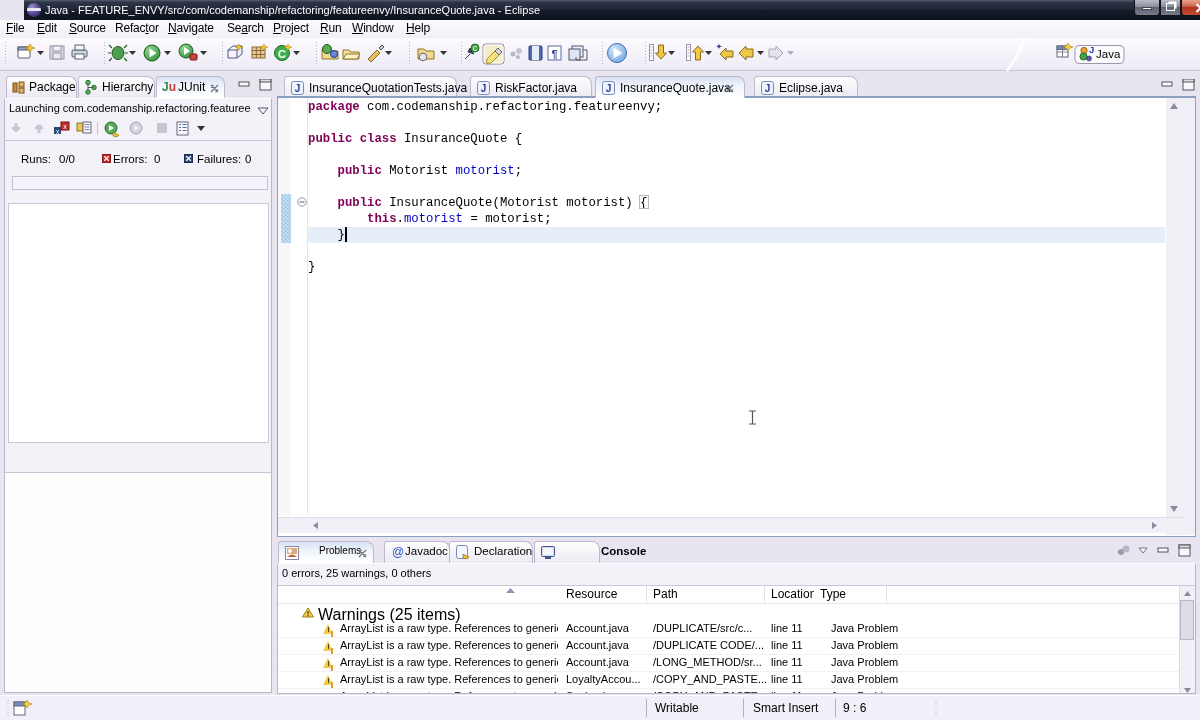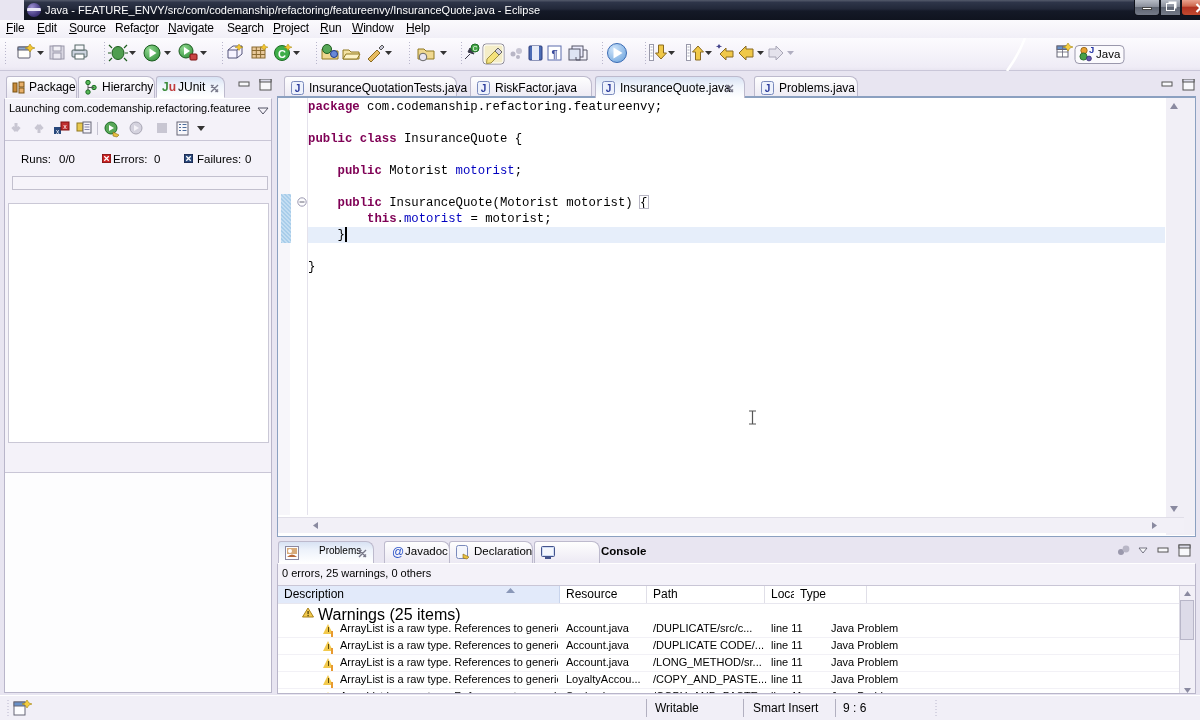--- a/index.html
+++ b/index.html
@@ -351,21 +351,21 @@
         <span class="lbl" style="left:24px;">InsuranceQuote.java</span>
         <svg class="abs" style="left:128px;top:6px" width="11" height="11" viewBox="0 0 11 11">
           <path d="M2 2 L9 9 M9 2 L2 9 M2 4.5 L4.5 2 M6.5 9 L9 6.5" stroke="#777788" stroke-width="1.4" fill="none"></path>
         </svg>
       </div>
       <div class="tab" style="left:477px; width:104px;">
         <svg class="abs" style="left:6px;top:4px" width="13" height="14" viewBox="0 0 13 14">
             <rect x="0.5" y="0.5" width="12" height="13" rx="2" fill="#eef2fc" stroke="#7a8abc"></rect>
             <text x="6.5" y="11" font-size="10" font-weight="bold" fill="#2c3c9c" text-anchor="middle">J</text>
           </svg>
-        <span class="lbl" style="left:24px;">Problems.java</span>
+        <span class="lbl" style="left:24px;">Eclipse.java</span>
       </div>
       <svg class="abs" style="left:884px;top:4px" width="34" height="12" viewBox="0 0 34 12">
         <rect x="1" y="3" width="10" height="4" fill="#f8f8fb" stroke="#555"></rect>
         <rect x="22" y="0" width="11" height="11" fill="#f8f8fb" stroke="#555"></rect>
         <rect x="22" y="0" width="11" height="3" fill="#dcdcea" stroke="#555"></rect>
       </svg>
     </div>
 
     <div class="abs" style="left:0;top:21px;width:919px;height:441px;background:#fff;border:1px solid #8ba0c0;border-top:2px solid #8ba0c0;">
 
@@ -460,28 +460,27 @@
         <rect x="64" y="1" width="11" height="11" fill="#f8f8fb" stroke="#555"></rect>
         <rect x="64" y="1" width="11" height="3" fill="#dcdcea" stroke="#555"></rect>
       </svg>
     </div>
 
     <div class="abs" style="left:0;top:23px;width:919px;height:131px;background:#f4f2f9;border:1px solid #b9b6ca;border-top:1px solid #fff;overflow:hidden;">
       <div class="abs" style="left:4px;top:3px;font-size:11px;">0 errors, 25 warnings, 0 others</div>
 
       <div class="abs" style="left:0;top:21px;width:917px;height:110px;background:#fff;border-top:1px solid #c9c6d6;">
 
-        <div class="hdrcell" style="left:0;width:282px;background:#e2eafa;border-right:1px solid #c8d4ec;">Description</div>
         <svg class="abs" style="left:228px;top:2px" width="9" height="5" viewBox="0 0 9 5">
             <path d="M4.5 0 L9 5 H0z" fill="#8a98b8"></path>
           </svg>
         <div class="hdrcell" style="left:282px;width:87px;">Resource</div>
         <div class="hdrcell" style="left:369px;width:118px;">Path</div>
         <div class="hdrcell" style="left:487px;width:60px;">Location</div>
-        <div class="hdrcell" style="left:516px;width:73px;">Type</div>
+        <div class="hdrcell" style="left:536px;width:73px;">Type</div>
         <div class="hdrcell" style="left:620px;width:281px;border-right:none;"></div>
         <div class="abs" style="left:0;top:17px;width:901px;height:1px;background:#e8e7ef;"></div>
 
         <div id="tblrows" class="abs" style="left:0;top:18px;width:901px;height:94px;overflow:hidden;font-size:11px;">
           <div class="abs" style="left:0;top:0;width:901px;height:17px;">
             <svg class="abs" style="left:24px;top:3px" width="12" height="11" viewBox="0 0 12 11">
                 <path d="M6 1 L11.5 10 H0.5z" fill="#f2c94c" stroke="#a8821a"></path>
                 <rect x="5.4" y="4" width="1.4" height="3.2" fill="#5a4a10"></rect>
                 <rect x="5.4" y="8" width="1.4" height="1.3" fill="#5a4a10"></rect>
               </svg>

